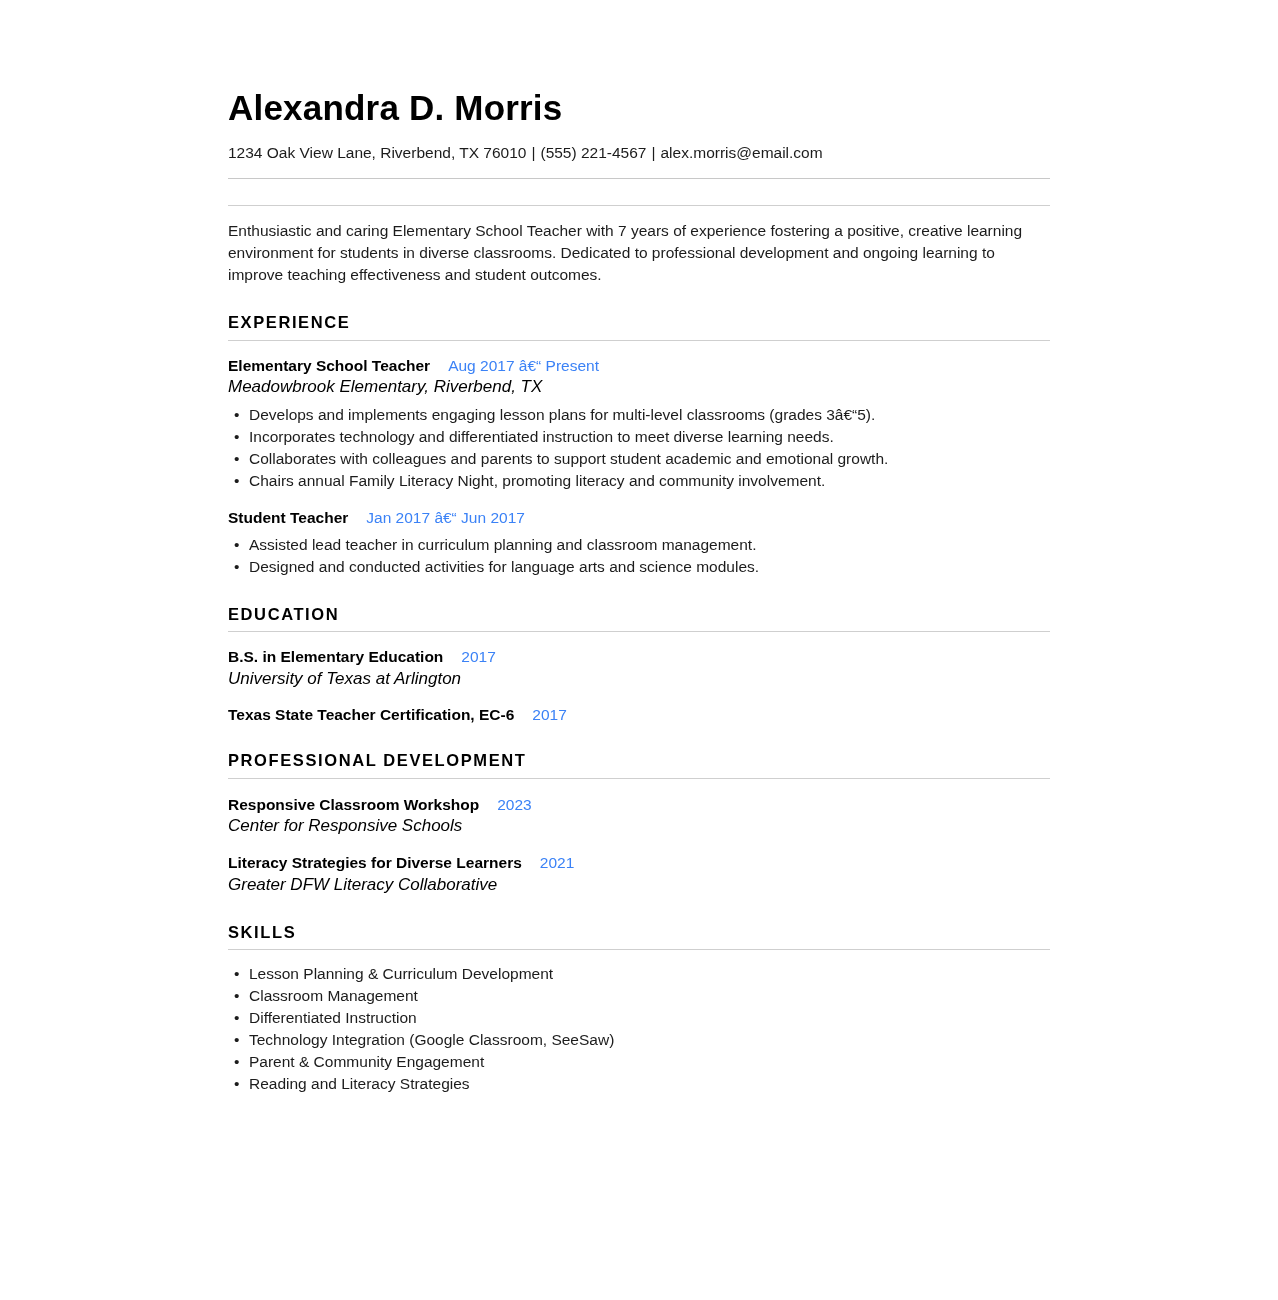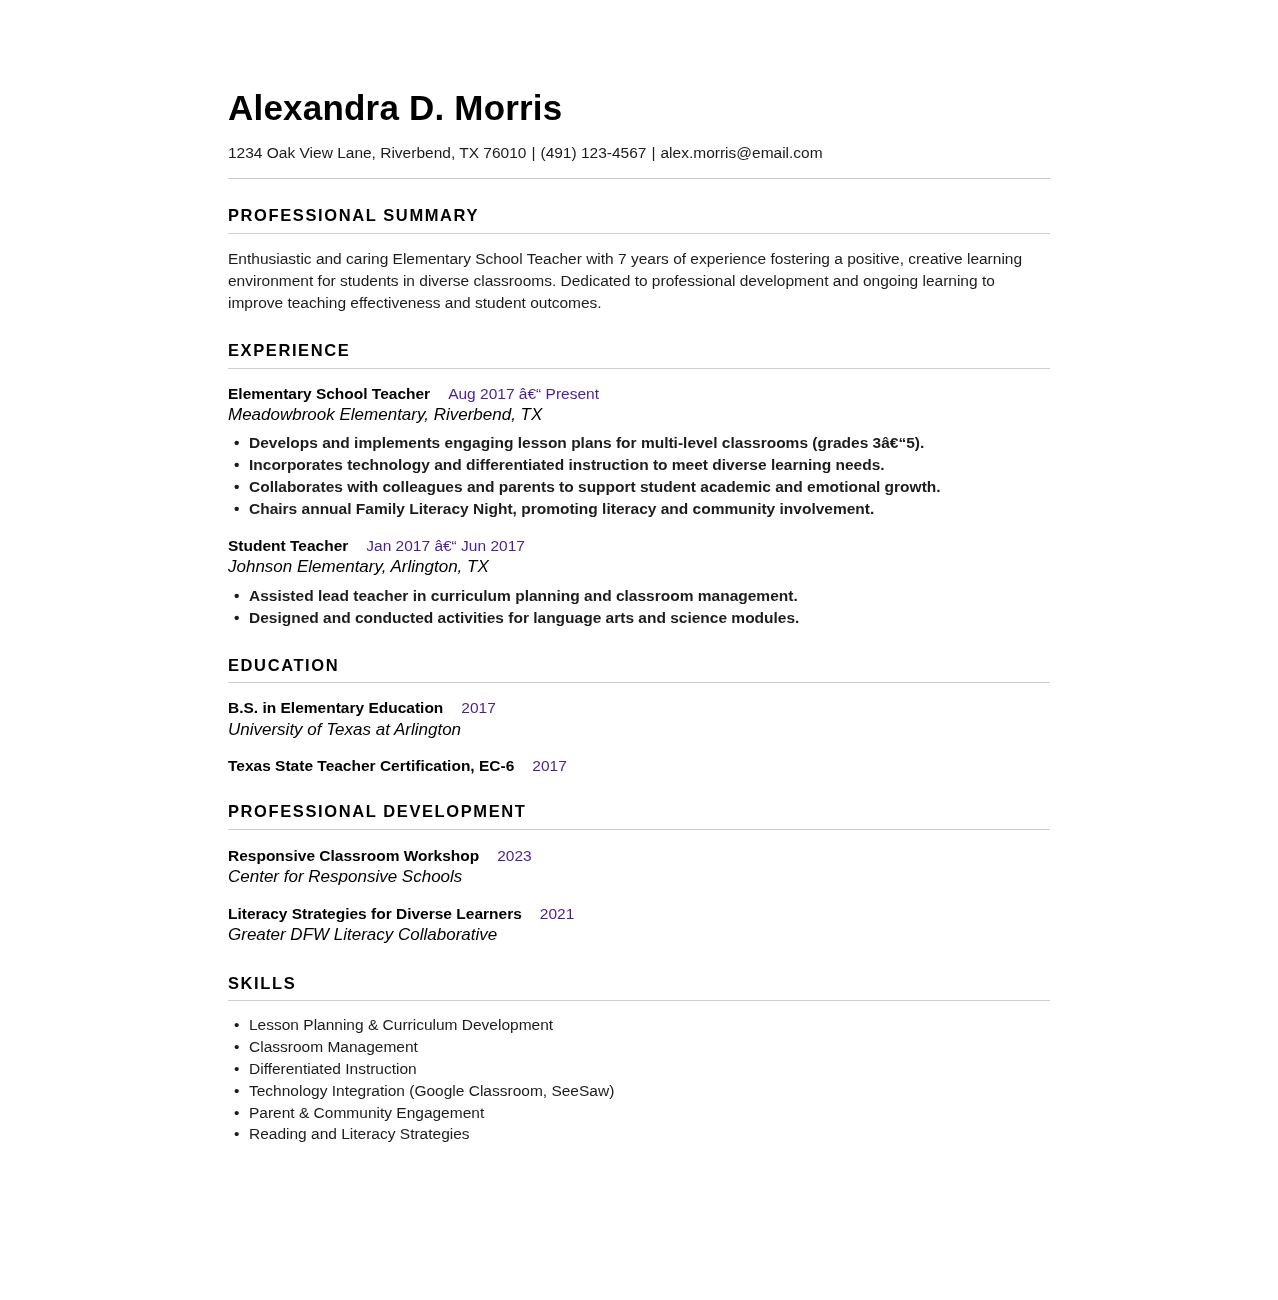--- a/index.html
+++ b/index.html
@@ -96,38 +96,37 @@
     width: 100%;
   }
   .entry-title {
     font-size: 15.5px;
     font-weight: bold;
     color: #000000;
     line-height: 1.25;
   }
   .entry-date {
     font-size: 15.5px;
-    color: #4c1d95;
+    color: #3b82f6;
     line-height: 1.25;
     white-space: nowrap;
     padding-left: 18px;
   }
   .entry-sub {
     font-size: 17px;
     font-style: italic;
     color: #000000;
     line-height: 1.3;
     margin-top: 1px;
   }
 
   ul.bullets {
     list-style: none;
     margin: 6px 0 0 0;
     padding: 0;
-    font-weight: bold;
   }
   ul.bullets li {
     position: relative;
     font-size: 15.5px;
     line-height: 1.42;
     color: #1c1c1c;
     padding-left: 21px;
     margin-top: 0;
   }
   ul.bullets li::before {
@@ -169,27 +168,26 @@
 </style>
 </head>
 <body>
 
 <div class="page">
   <div class="resume">
 
     <header>
       <h1 class="name">Alexandra D. Morris</h1>
       <p class="contact">
-        <span>1234 Oak View Lane, Riverbend, TX 76010</span><span class="sep">|</span><span>(491) 123-4567</span><span class="sep">|</span><span>alex.morris@email.com</span>
+        <span>1234 Oak View Lane, Riverbend, TX 76010</span><span class="sep">|</span><span>(555) 221-4567</span><span class="sep">|</span><span>alex.morris@email.com</span>
       </p>
       <hr class="header-rule">
     </header>
 
     <section class="section">
-      <h2 class="section-title">PROFESSIONAL SUMMARY</h2>
       <hr class="section-rule">
       <p class="summary-text">Enthusiastic and caring Elementary School Teacher with 7 years of experience fostering a positive, creative learning environment for students in diverse classrooms. Dedicated to professional development and ongoing learning to improve teaching effectiveness and student outcomes.</p>
     </section>
 
     <section class="section">
       <h2 class="section-title">EXPERIENCE</h2>
       <hr class="section-rule">
 
       <div class="entry">
         <div class="entry-head">
@@ -203,21 +201,20 @@
           <li>Collaborates with colleagues and parents to support student academic and emotional growth.</li>
           <li>Chairs annual Family Literacy Night, promoting literacy and community involvement.</li>
         </ul>
       </div>
 
       <div class="entry">
         <div class="entry-head">
           <span class="entry-title">Student Teacher</span>
           <span class="entry-date">Jan 2017 â€“ Jun 2017</span>
         </div>
-        <div class="entry-sub">Johnson Elementary, Arlington, TX</div>
         <ul class="bullets">
           <li>Assisted lead teacher in curriculum planning and classroom management.</li>
           <li>Designed and conducted activities for language arts and science modules.</li>
         </ul>
       </div>
     </section>
 
     <section class="section">
       <h2 class="section-title">EDUCATION</h2>
       <hr class="section-rule">

